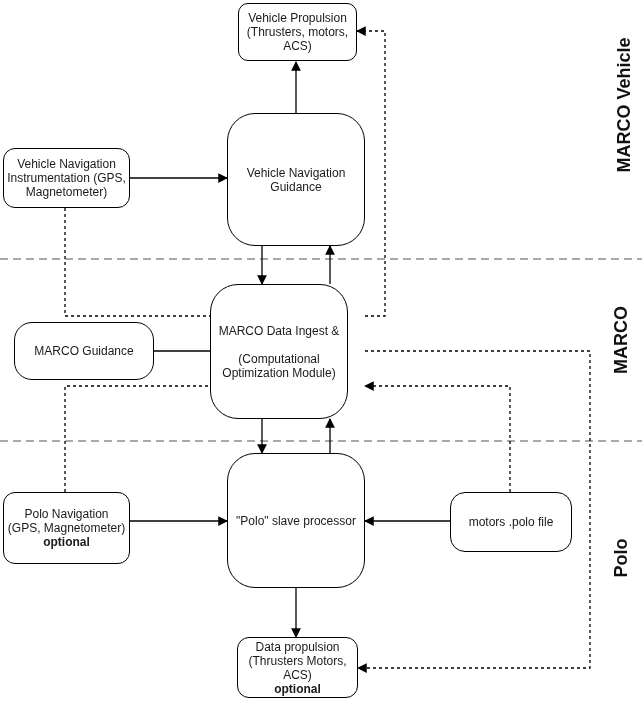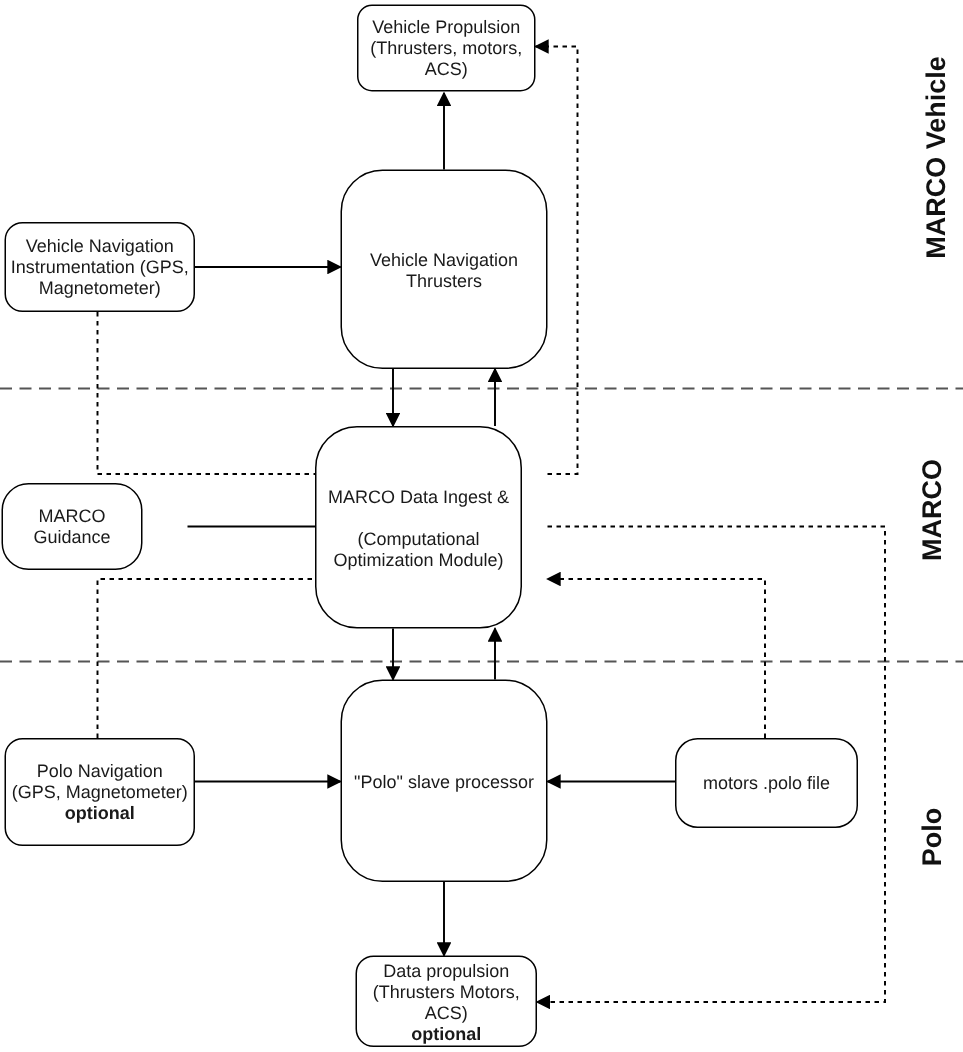--- a/index.html
+++ b/index.html
@@ -61,37 +61,37 @@
   </svg>
 
   <div class="box r10" style="left:238px;top:3px;width:119px;height:58px">
     <div>Vehicle Propulsion</div>
     <div>(Thrusters, motors,</div>
     <div>ACS)</div>
   </div>
 
   <div class="box r28" style="left:227px;top:113px;width:138px;height:133px">
     <div>Vehicle Navigation</div>
-    <div>Thrusters</div>
+    <div>Guidance</div>
   </div>
 
   <div class="box r12" style="left:3px;top:148px;width:127px;height:60px">
     <div>Vehicle Navigation</div>
     <div>Instrumentation (GPS,</div>
     <div>Magnetometer)</div>
   </div>
 
   <div class="box r28" style="left:210px;top:284px;width:138px;height:135px">
     <div>MARCO Data Ingest &amp;</div>
     <div class="spacer"></div>
     <div>(Computational</div>
     <div>Optimization Module)</div>
   </div>
 
-  <div class="box r18" style="left:1px;top:322px;width:94px;height:58px">
+  <div class="box r18" style="left:14px;top:322px;width:140px;height:58px">
     <div>MARCO Guidance</div>
   </div>
 
   <div class="box r28" style="left:227px;top:453px;width:138px;height:135px">
     <div>"Polo" slave processor</div>
   </div>
 
   <div class="box r12" style="left:3px;top:492px;width:127px;height:72px">
     <div>Polo Navigation</div>
     <div>(GPS, Magnetometer)</div>

